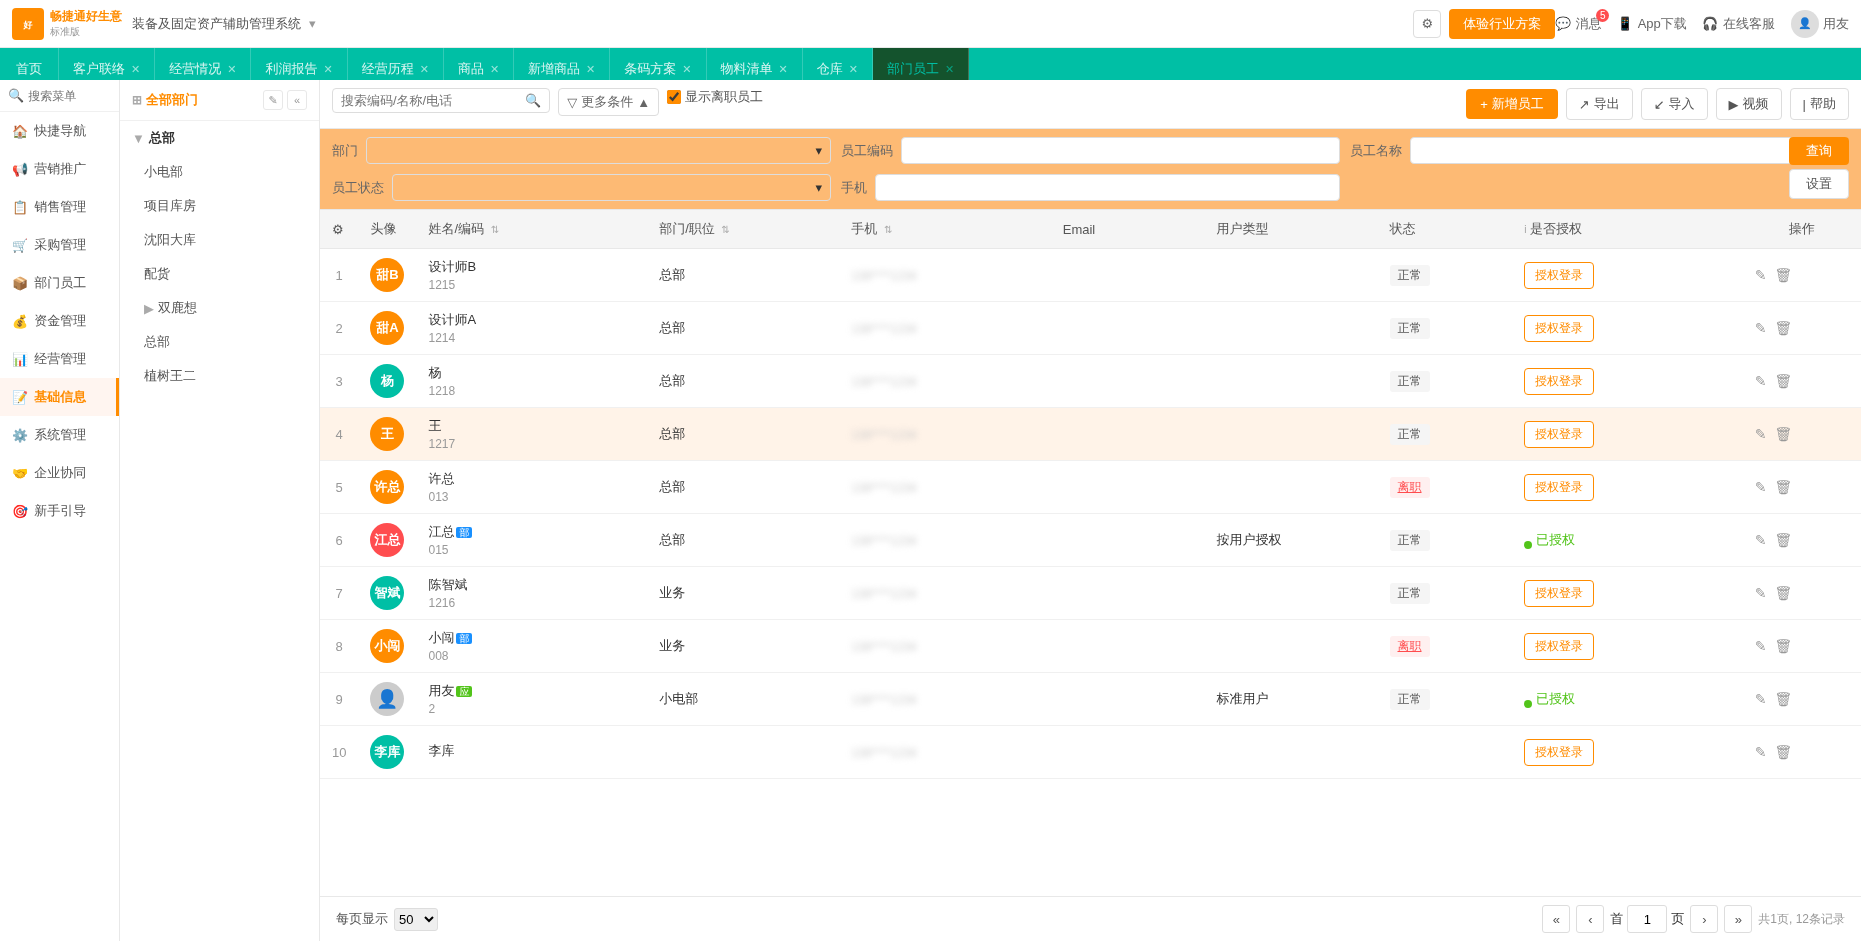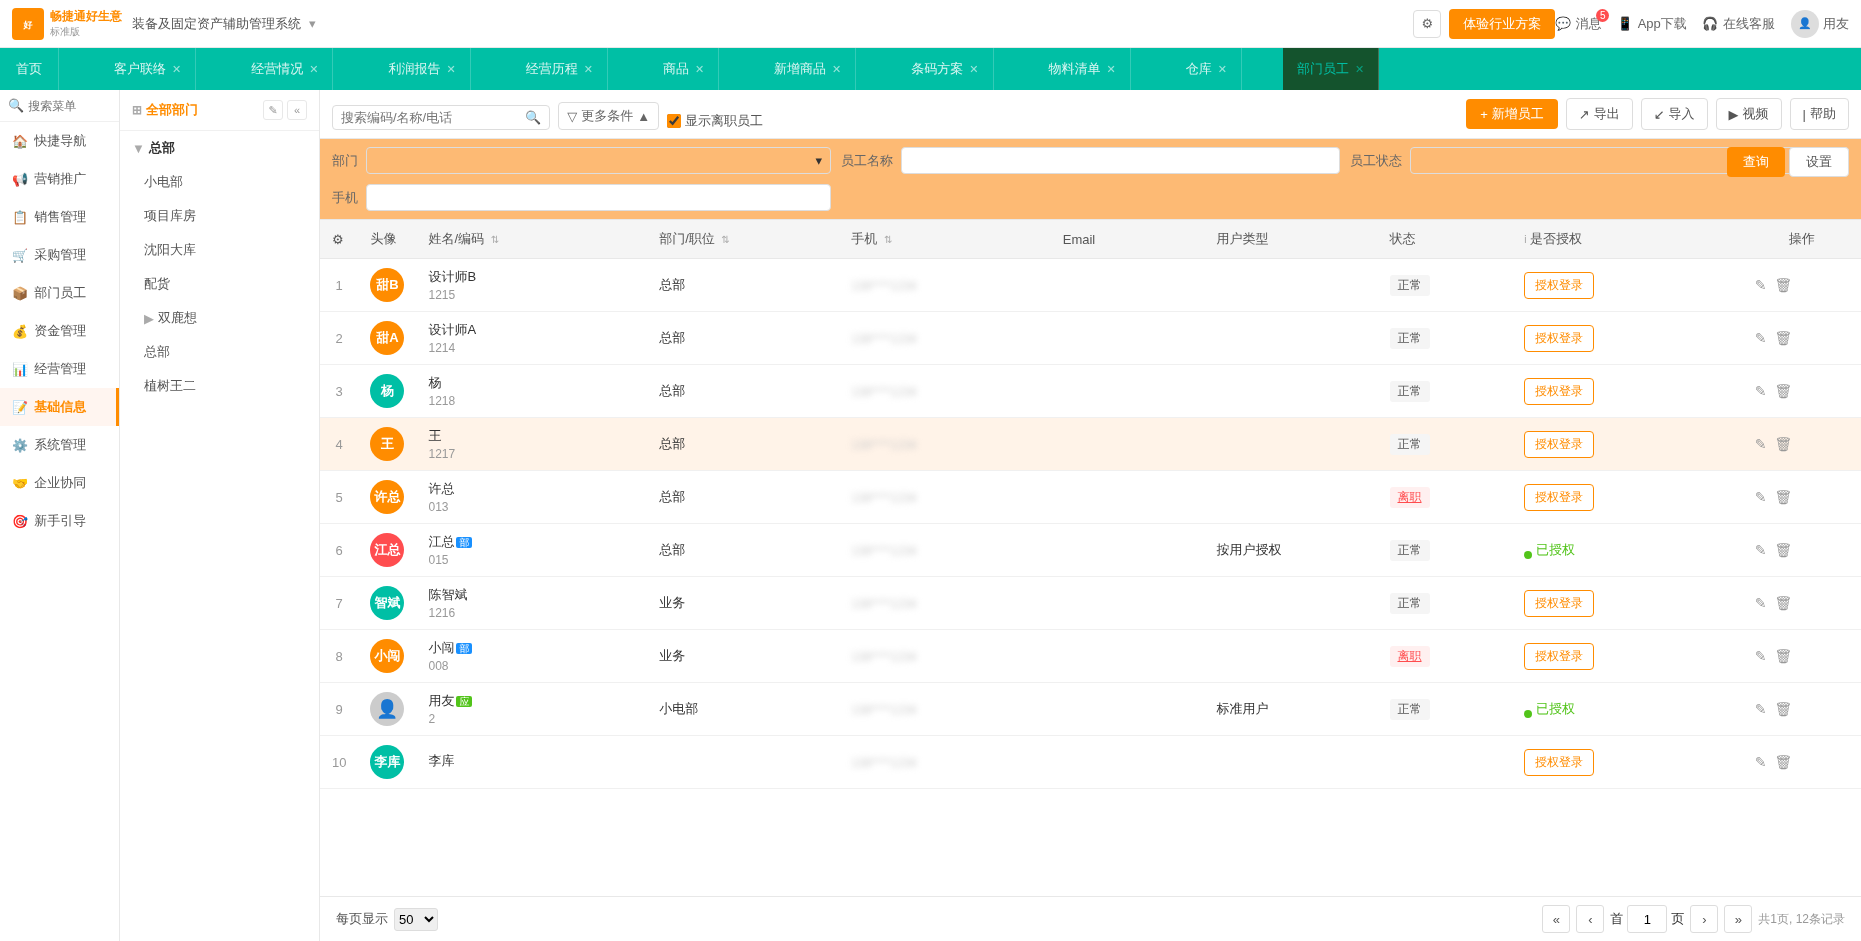--- a/index.html
+++ b/index.html
@@ -11,21 +11,21 @@
     .logo-icon { width: 32px; height: 32px; background: #ff8c00; border-radius: 4px; display: flex; align-items: center; justify-content: center; color: white; font-size: 10px; font-weight: bold; }
     .system-title { flex: 1; display: flex; align-items: center; gap: 8px; }
     .gear-btn { width: 28px; height: 28px; border: 1px solid #ddd; border-radius: 4px; display: flex; align-items: center; justify-content: center; cursor: pointer; color: #666; }
     .trial-btn { background: #ff8c00; color: white; border: none; border-radius: 4px; padding: 6px 14px; cursor: pointer; font-size: 13px; margin-left: 8px; }
     .top-right { display: flex; align-items: center; gap: 16px; margin-left: auto; }
     .top-icon-item { display: flex; align-items: center; gap: 4px; color: #666; font-size: 13px; cursor: pointer; position: relative; }
     .badge { background: #ff4d4f; color: white; border-radius: 10px; font-size: 10px; padding: 1px 4px; position: absolute; top: -6px; right: -8px; }
     .user-avatar-sm { width: 28px; height: 28px; border-radius: 50%; background: #ddd; display: flex; align-items: center; justify-content: center; font-size: 11px; }
 
     
-    .nav-tabs { background: #00bfa5; display: flex; align-items: center; flex-shrink: 0; height: 42px; padding: 0; overflow: hidden; gap: 41px; }
+    .nav-tabs { background: #00bfa5; display: flex; flex-shrink: 0; height: 32px; padding: 0; overflow: hidden; }
     .nav-tab { padding: 0 14px; height: 42px; display: flex; align-items: center; color: rgba(255,255,255,0.85); font-size: 13px; cursor: pointer; border-right: 1px solid rgba(255,255,255,0.2); white-space: nowrap; gap: 4px; flex-shrink: 0; }
     .nav-tab.active { background: #14532d; color: #00bfa5; }
     .nav-tab .close-x { font-size: 11px; opacity: 0.7; margin-left: 2px; }
     .nav-tab.home { padding: 0 16px; }
 
     
     .main-layout { display: flex; flex: 1; overflow: hidden; }
 
     
     .sidebar { width: 120px; background: #fff; border-right: 1px solid #e8e8e8; display: flex; flex-direction: column; flex-shrink: 0; overflow-y: auto; }
@@ -45,37 +45,37 @@
     .dept-edit-btn { width: 20px; height: 20px; border: 1px solid #e8e8e8; border-radius: 3px; display: flex; align-items: center; justify-content: center; cursor: pointer; color: #999; font-size: 11px; }
     .dept-collapse-btn { width: 20px; height: 20px; border: 1px solid #e8e8e8; border-radius: 3px; display: flex; align-items: center; justify-content: center; cursor: pointer; color: #999; font-size: 11px; }
     .dept-tree-item { padding: 8px 12px; font-size: 13px; cursor: pointer; color: #555; display: flex; align-items: center; gap: 4px; }
     .dept-tree-item.parent { font-weight: bold; color: #333; }
     .dept-tree-child { padding-left: 24px; }
 
     
     .right-main { flex: 1; display: flex; flex-direction: column; overflow: hidden; background: #f5f5f5; }
 
     
-    .toolbar { background: #fff; padding: 8px 12px; display: flex; align-items: flex-end; gap: 8px; border-bottom: 1px solid #e8e8e8; flex-shrink: 0; flex-wrap: wrap; }
+    .toolbar { background: #fff; padding: 8px 12px; display: flex; align-items: flex-start; gap: 8px; border-bottom: 1px solid #e8e8e8; flex-shrink: 0; flex-wrap: wrap; }
     .search-box { display: flex; align-items: center; border: 1px solid #ddd; border-radius: 4px; padding: 4px 8px; gap: 4px; }
     .search-box input { border: none; outline: none; font-size: 13px; width: 180px; }
     .filter-btn { display: flex; align-items: center; gap: 4px; color: #666; font-size: 13px; cursor: pointer; padding: 4px 8px; border: 1px solid #ddd; border-radius: 4px; }
     .checkbox-label { display: flex; align-items: center; gap: 4px; font-size: 13px; color: #555; cursor: pointer; }
     .toolbar-right { margin-left: auto; display: flex; align-items: center; gap: 8px; }
     .btn-primary { background: #ff8c00; color: white; border: none; border-radius: 4px; padding: 6px 14px; cursor: pointer; font-size: 13px; display: flex; align-items: center; gap: 4px; }
     .btn-default { background: #fff; color: #555; border: 1px solid #ddd; border-radius: 4px; padding: 6px 12px; cursor: pointer; font-size: 13px; display: flex; align-items: center; gap: 4px; }
 
     
     .filter-row { background: #fdba74; padding: 8px 12px; border-bottom: 1px solid #e8e8e8; flex-shrink: 0; position: relative; }
     .filter-grid { display: grid; grid-template-columns: 1fr 1fr 1fr; gap: 10px; }
     .filter-item { display: flex; align-items: center; gap: 8px; }
     .filter-label { color: #666; font-size: 13px; white-space: nowrap; }
     .filter-select { flex: 1; border: 1px solid #ddd; border-radius: 4px; padding: 5px 8px; font-size: 13px; display: flex; align-items: center; justify-content: space-between; cursor: pointer; }
     .filter-input { flex: 1; border: 1px solid #ddd; border-radius: 4px; padding: 5px 8px; font-size: 13px; outline: none; }
-    .filter-actions { position: absolute; right: 12px; top: 8px; display: flex; gap: 4px; }
+    .filter-actions { position: absolute; right: 12px; top: 8px; display: flex; flex-direction: column; gap: 4px; }
     .btn-query { background: #ff8c00; color: white; border: none; border-radius: 4px; padding: 5px 16px; cursor: pointer; font-size: 13px; }
     .btn-set { background: #fff; color: #555; border: 1px solid #ddd; border-radius: 4px; padding: 5px 16px; cursor: pointer; font-size: 13px; }
 
     
     .table-container { flex: 1; overflow: auto; background: #fff; margin: 0; }
     table { width: 100%; border-collapse: collapse; font-size: 13px; }
     thead tr { background: #f5f5f5; }
     th { padding: 10px 12px; text-align: left; color: #555; font-weight: normal; border-bottom: 1px solid #e8e8e8; white-space: nowrap; }
     td { padding: 9px 12px; border-bottom: 1px solid #f0f0f0; color: #333; vertical-align: middle; }
     tr.highlighted td { background: #fff3e8; }
@@ -344,20 +344,24 @@
       </div>
 
       <div class="filter-row">
         <div class="filter-grid">
           <div class="filter-item">
             <span class="filter-label">部门</span>
             <div class="filter-select" style="min-width:200px;">
               <span></span>
               <span>▾</span>
             </div>
+          </div>
+          <div class="filter-item">
+            <span class="filter-label">员工编码</span>
+            <input type="text" class="filter-input" style="min-width: 200px;">
           </div>
           <div class="filter-item">
             <span class="filter-label">员工名称</span>
             <input type="text" class="filter-input" style="min-width: 200px;">
           </div>
           <div class="filter-item">
             <span class="filter-label">员工状态</span>
             <div class="filter-select" style="min-width:200px;">
               <span></span>
               <span>▾</span>

